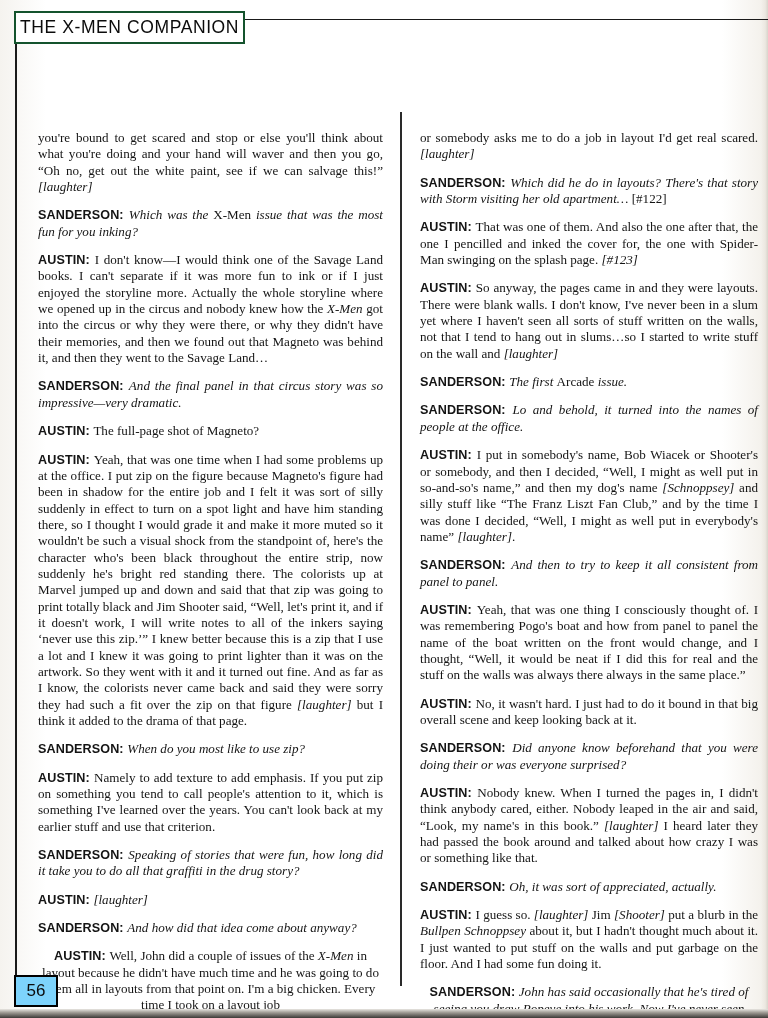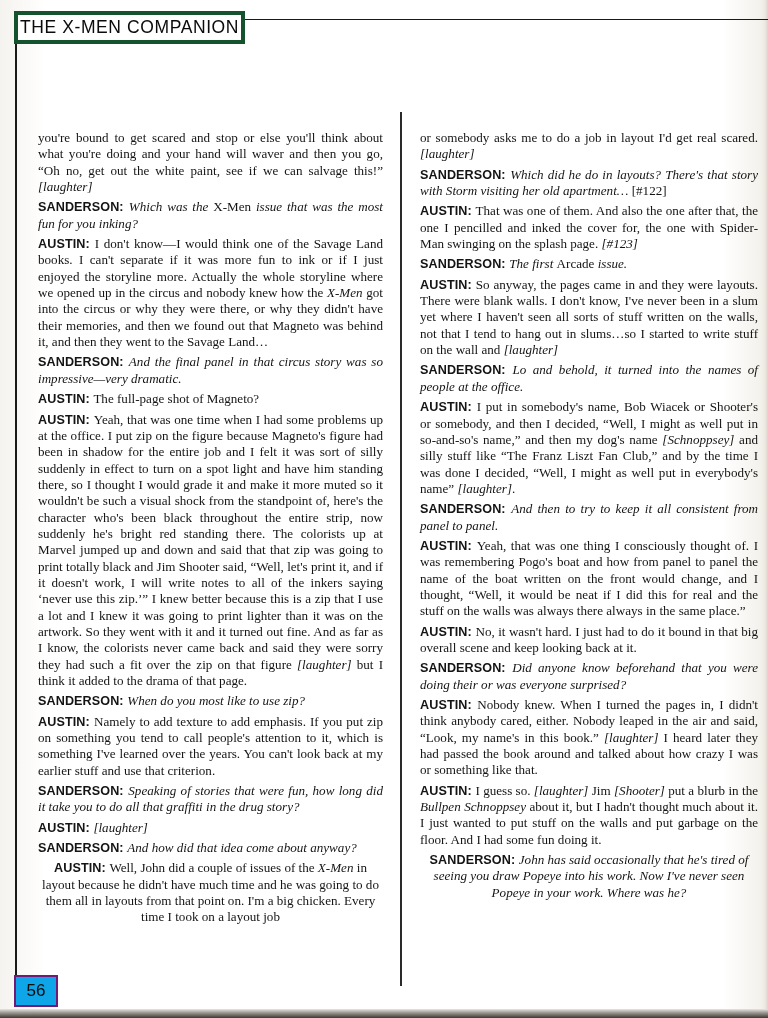--- a/index.html
+++ b/index.html
@@ -28,21 +28,21 @@
     z-index: 0;
   }
 
   
   .running-head-box {
     position: absolute;
     left: 14px;
     top: 11px;
     width: 231px;
     height: 33px;
-    border: 4px solid #14532d;
+    border: 2px solid #14532d;
     background: #ffffff;
     box-sizing: border-box;
     display: flex;
     align-items: center;
     justify-content: center;
     z-index: 4;
   }
   .running-head-text {
     font-family: "Liberation Sans", "DejaVu Sans", sans-serif;
     font-size: 17.5px;
@@ -82,22 +82,22 @@
     z-index: 2;
   }
 
   
   .folio-box {
     position: absolute;
     left: 14px;
     top: 975px;
     width: 44px;
     height: 32px;
-    border: 2px solid #701a75;
-    background: #0ea5e9;
+    border: 2px solid #000000;
+    background: #7dd3fc;
     box-sizing: border-box;
     display: flex;
     align-items: center;
     justify-content: center;
     z-index: 5;
   }
   .folio-text {
     font-family: "Liberation Sans", "DejaVu Sans", sans-serif;
     font-size: 17px;
     color: #0b0b0b;
@@ -148,21 +148,21 @@
   }
   .col-right {
     left: 420px;
     width: 338px;
   }
   .para {
     margin: 0;
     text-indent: 0;
   }
   .para + .para {
-    margin-top: 4px;
+    margin-top: 12px;
   }
   .speaker {
     font-family: "Liberation Sans", "DejaVu Sans", sans-serif;
     font-weight: bold;
     font-size: 12.6px;
     letter-spacing: 0.1px;
   }
   .q {
     font-style: italic;
   }
@@ -202,29 +202,30 @@
       <p class="para"><span class="speaker">AUSTIN: </span><span class="">Namely to add texture to add emphasis. If you put zip on something you tend to call people's attention to it, which is something I've learned over the years. You can't look back at my earlier stuff and use that criterion.</span></p>
       <p class="para"><span class="speaker">SANDERSON: </span><span class="q">Speaking of stories that were fun, how long did it take you to do all that graffiti in the drug story?</span></p>
       <p class="para"><span class="speaker">AUSTIN: </span><span class=""><span class="laugh">[laughter]</span></span></p>
       <p class="para"><span class="speaker">SANDERSON: </span><span class="q">And how did that idea come about anyway?</span></p>
       <p class="para last-line-left"><span class="speaker">AUSTIN: </span><span class="">Well, John did a couple of issues of the <span class="work-title">X-Men</span> in layout because he didn't have much time and he was going to do them all in layouts from that point on. I'm a big chicken. Every time I took on a layout job</span></p>
     </div>
   <div class="col col-right">
       <p class="para"><span class="">or somebody asks me to do a job in layout I'd get real scared. <span class="laugh">[laughter]</span></span></p>
       <p class="para"><span class="speaker">SANDERSON: </span><span class="q">Which did he do in layouts? There's that story with Storm visiting her old apartment… <span class="laugh" style="font-style: normal;">[#122]</span></span></p>
       <p class="para"><span class="speaker">AUSTIN: </span><span class="">That was one of them. And also the one after that, the one I pencilled and inked the cover for, the one with Spider-Man swinging on the splash page. <span class="laugh">[#123]</span></span></p>
+      <p class="para"><span class="speaker">AUSTIN: </span><span class="">So anyway, the pages came in and they were layouts. There were blank walls. I don't know, I've never been in a slum yet where I haven't seen all sorts of stuff written on the walls, not that I tend to hang out in slums…so I started to write stuff on the wall and <span class="laugh">[laughter]</span></span></p>
       <p class="para"><span class="speaker">SANDERSON: </span><span class="q">The first <span class="work-title" style="font-style: normal;">Arcade</span> issue.</span></p>
-      <p class="para"><span class="speaker">AUSTIN: </span><span class="">So anyway, the pages came in and they were layouts. There were blank walls. I don't know, I've never been in a slum yet where I haven't seen all sorts of stuff written on the walls, not that I tend to hang out in slums…so I started to write stuff on the wall and <span class="laugh">[laughter]</span></span></p>
       <p class="para"><span class="speaker">SANDERSON: </span><span class="q">Lo and behold, it turned into the names of people at the office.</span></p>
       <p class="para"><span class="speaker">AUSTIN: </span><span class="">I put in somebody's name, Bob Wiacek or Shooter's or somebody, and then I decided, “Well, I might as well put in so-and-so's name,” and then my dog's name <span class="laugh">[Schnoppsey]</span> and silly stuff like “The Franz Liszt Fan Club,” and by the time I was done I decided, “Well, I might as well put in everybody's name” <span class="laugh">[laughter]</span>.</span></p>
       <p class="para"><span class="speaker">SANDERSON: </span><span class="q">And then to try to keep it all consistent from panel to panel.</span></p>
       <p class="para"><span class="speaker">AUSTIN: </span><span class="">Yeah, that was one thing I consciously thought of. I was remembering Pogo's boat and how from panel to panel the name of the boat written on the front would change, and I thought, “Well, it would be neat if I did this for real and the stuff on the walls was always there always in the same place.”</span></p>
       <p class="para"><span class="speaker">AUSTIN: </span><span class="">No, it wasn't hard. I just had to do it bound in that big overall scene and keep looking back at it.</span></p>
       <p class="para"><span class="speaker">SANDERSON: </span><span class="q">Did anyone know beforehand that you were doing their or was everyone surprised?</span></p>
       <p class="para"><span class="speaker">AUSTIN: </span><span class="">Nobody knew. When I turned the pages in, I didn't think anybody cared, either. Nobody leaped in the air and said, “Look, my name's in this book.” <span class="laugh">[laughter]</span> I heard later they had passed the book around and talked about how crazy I was or something like that.</span></p>
+      <p class="para"><span class="speaker">SANDERSON: </span><span class="q">Oh, it was sort of appreciated, actually.</span></p>
       <p class="para"><span class="speaker">AUSTIN: </span><span class="">I guess so. <span class="laugh">[laughter]</span> Jim <span class="laugh">[Shooter]</span> put a blurb in the <span class="work-title">Bullpen Schnoppsey</span> about it, but I hadn't thought much about it. I just wanted to put stuff on the walls and put garbage on the floor. And I had some fun doing it.</span></p>
       <p class="para last-line-left"><span class="speaker">SANDERSON: </span><span class="q">John has said occasionally that he's tired of seeing you draw Popeye into his work. Now I've never seen Popeye in your work. Where was he?</span></p>
     </div>
 </div>
 
 <div class="folio-box">
   <span class="folio-text">56</span>
 </div>
 
 <div class="scan-edge-right"></div>

